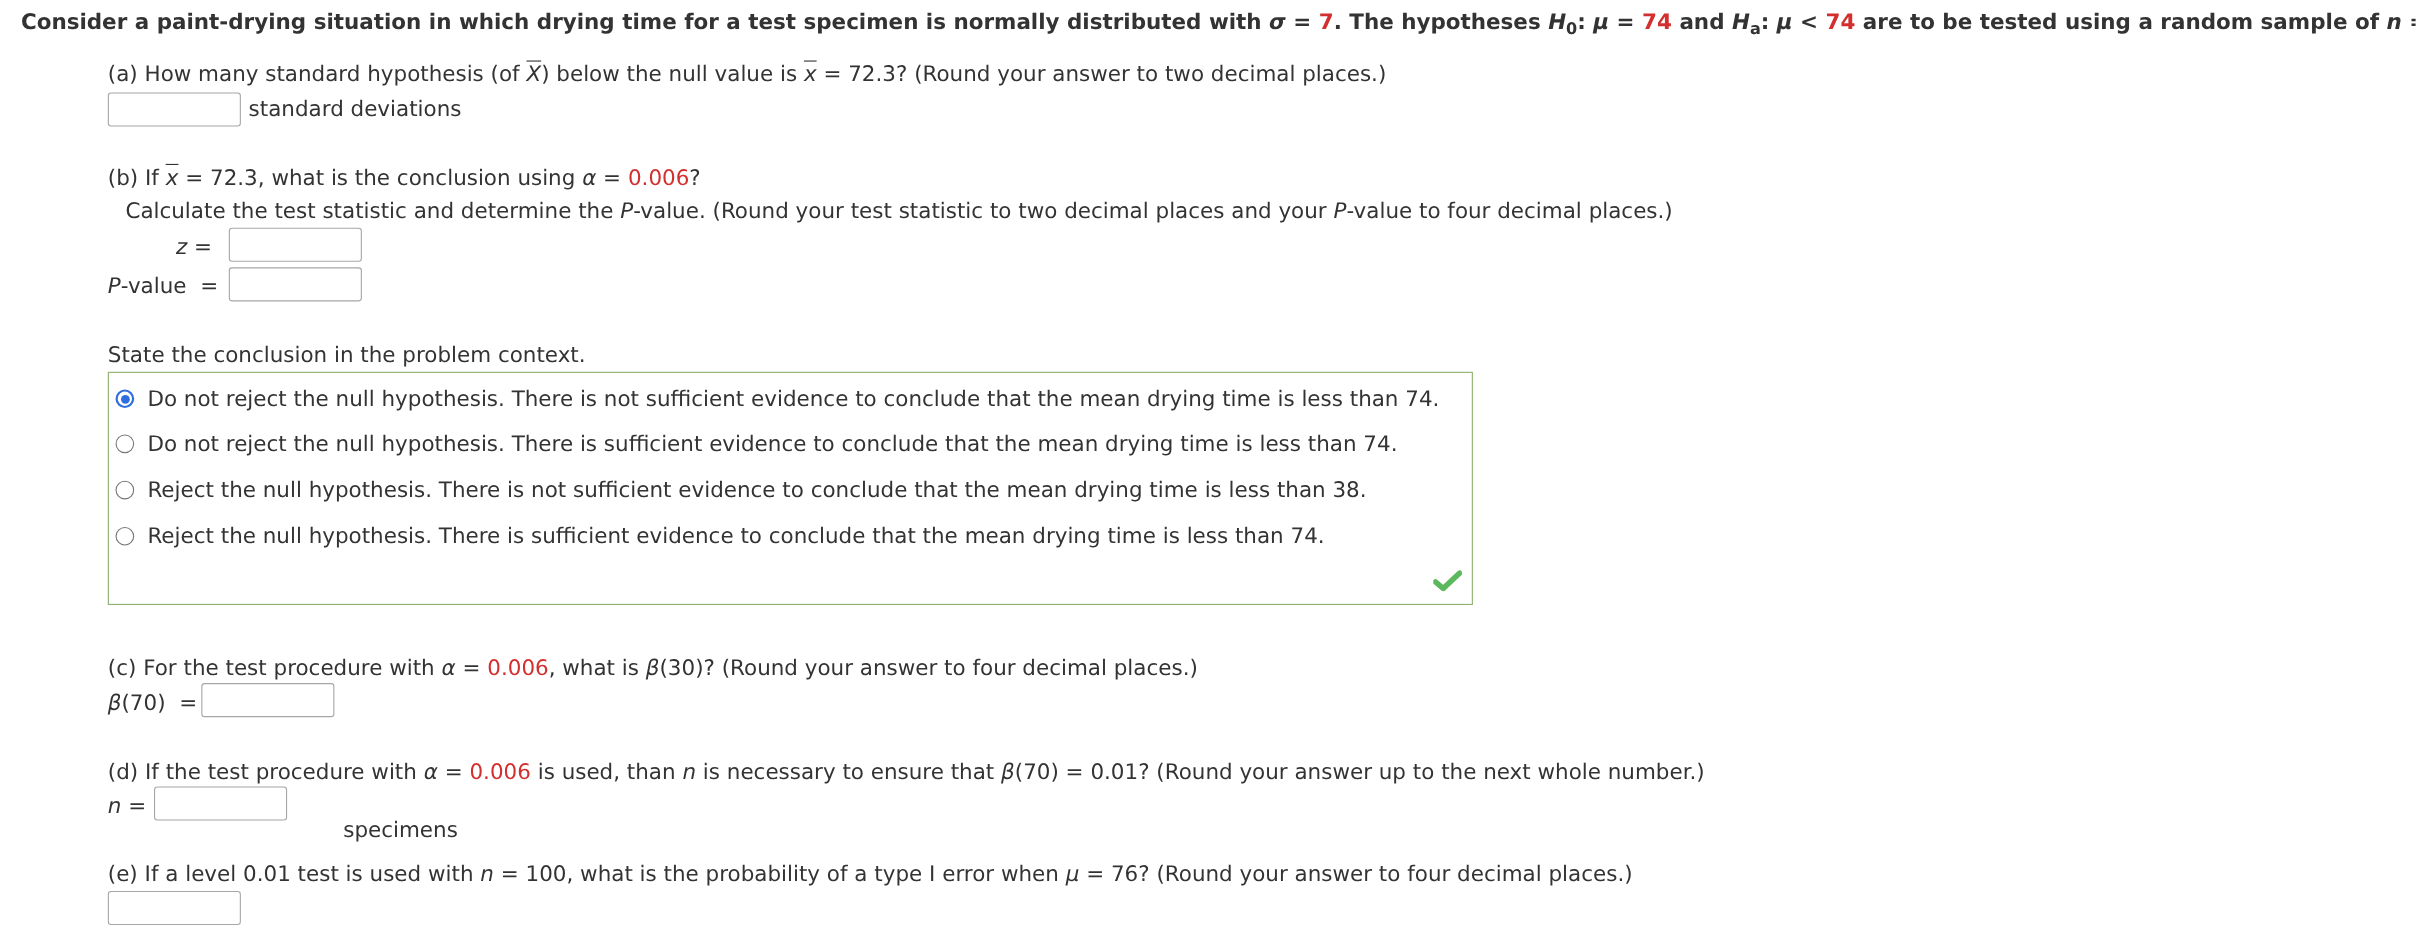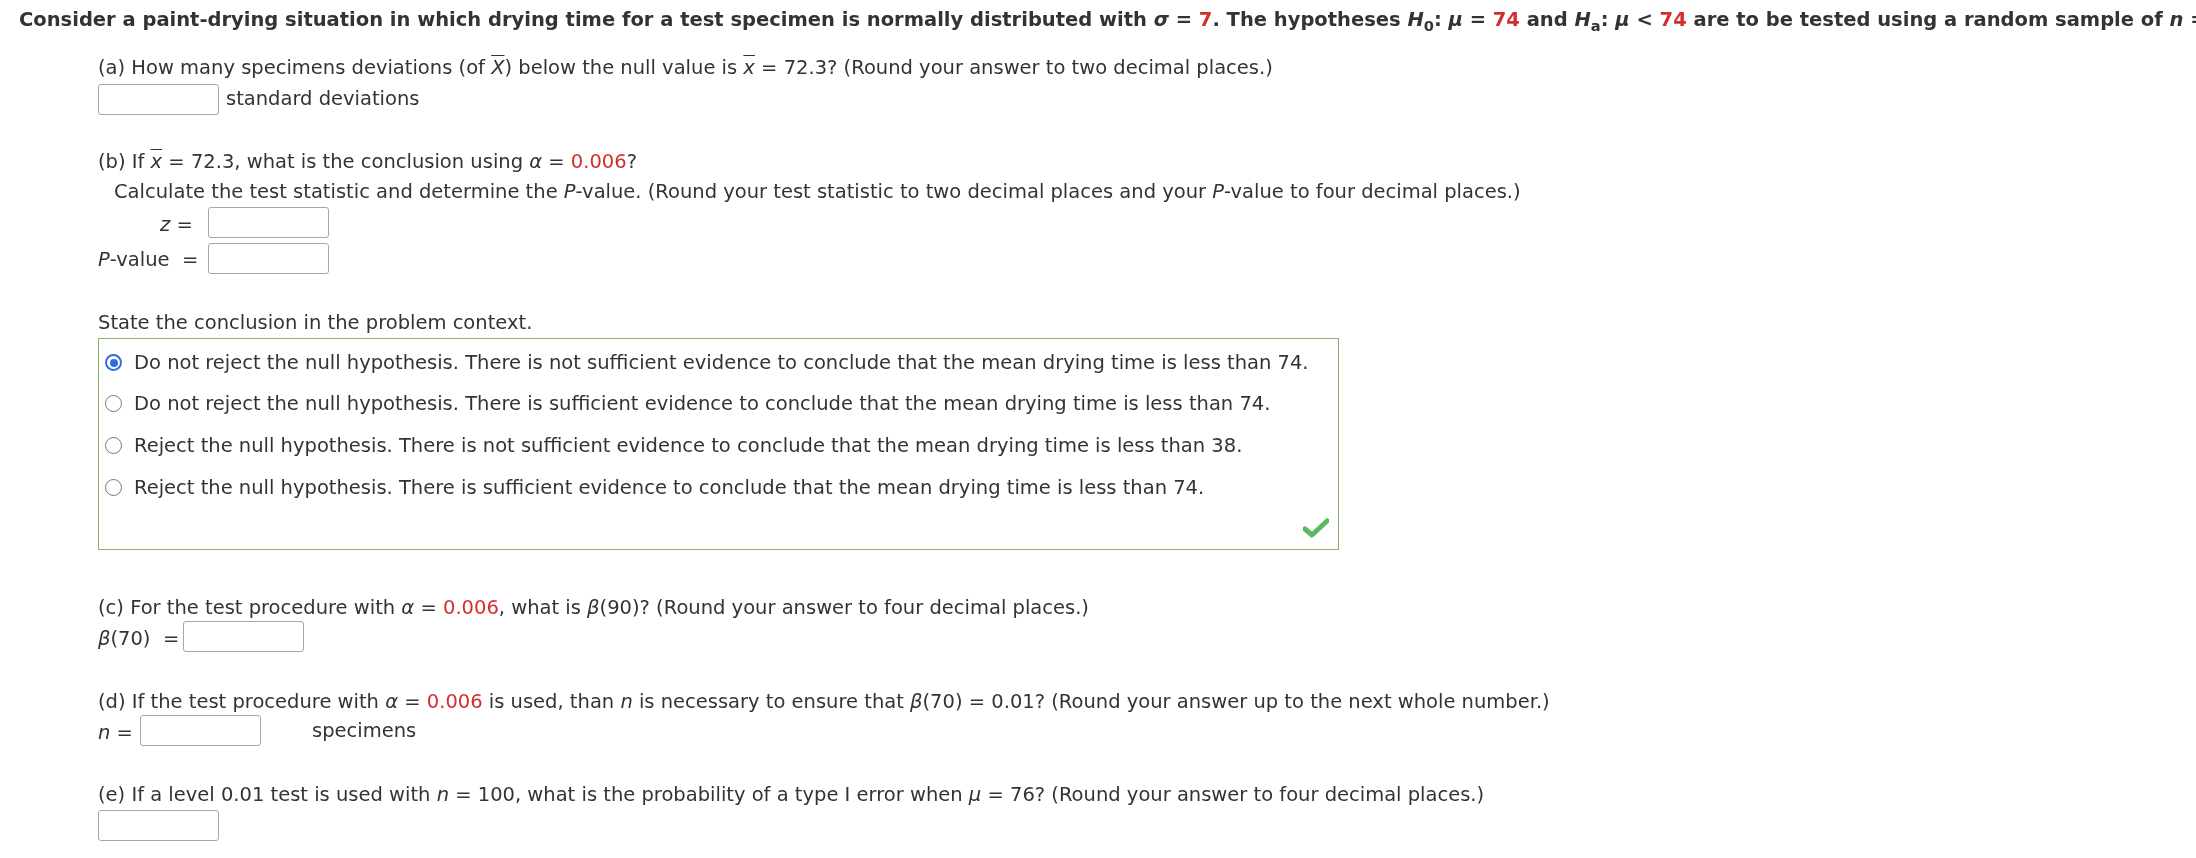--- a/index.html
+++ b/index.html
@@ -19,21 +19,21 @@
   .check { position:absolute; left:1303px; top:518px; }
 </style>
 </head>
 <body>
 
 <div class="abs" style="left:19px; top:8px;font-weight:bold;">
   <span>Consider a paint-drying situation in which drying time for a test specimen is normally distributed with </span><i>σ</i><span> = </span><span class="red">7</span><span>. The hypotheses </span><i>H</i><sub>0</sub><span>: </span><i>μ</i><span> = </span><span class="red">74</span><span> and </span><i>H</i><sub>a</sub><span>: </span><i>μ</i><span> &lt; </span><span class="red">74</span><span> are to be tested using a random sample of </span><i>n</i><span> = 25 observations.</span>
 </div>
 
 <div class="abs" style="left:98px; top:56px;">
-  <span>(a) How many specimens deviations (of </span><i class="ov">X</i><span>) below the null value is </span><i class="ov">x</i><span> = 72.3? (Round your answer to two decimal places.)</span>
+  <span>(a) How many standard hypothesis (of </span><i class="ov">X</i><span>) below the null value is </span><i class="ov">x</i><span> = 72.3? (Round your answer to two decimal places.)</span>
 </div>
 <div class="inp" style="left:98px; top:84px; width:121px; height:31px;"></div>
 <div class="abs" style="left:226px; top:87px;">standard deviations</div>
 
 <div class="abs" style="left:98px; top:150px;">
   <span>(b) If </span><i class="ov">x</i><span> = 72.3, what is the conclusion using </span><i>α</i><span> = </span><span class="red">0.006</span><span>?</span>
 </div>
 <div class="abs" style="left:98px; top:180px;margin-left:16px;">
   <span>Calculate the test statistic and determine the </span><i>P</i><span>-value. (Round your test statistic to two decimal places and your </span><i>P</i><span>-value to four decimal places.)</span>
 </div>
@@ -55,32 +55,32 @@
 <div class="opt" style="top:392px;">Do not reject the null hypothesis. There is sufficient evidence to conclude that the mean drying time is less than 74.</div>
 <div class="radio" style="left:105px; top:437px;"></div>
 <div class="opt" style="top:434px;">Reject the null hypothesis. There is not sufficient evidence to conclude that the mean drying time is less than 38.</div>
 <div class="radio" style="left:105px; top:479px;"></div>
 <div class="opt" style="top:476px;text-align:center;">Reject the null hypothesis. There is sufficient evidence to conclude that the mean drying time is less than 74.</div>
 <svg class="check" width="26" height="20" viewBox="0 0 26 20">
   <path d="M2 11 L9 17 L24 3" fill="none" stroke="#5cb85c" stroke-width="5" stroke-linecap="round" stroke-linejoin="round"></path>
 </svg>
 
 <div class="abs" style="left:98px; top:596px;">
-  <span>(c) For the test procedure with </span><i>α</i><span> = </span><span class="red">0.006</span><span>, what is </span><i>β</i><span>(90)? (Round your answer to four decimal places.)</span>
+  <span>(c) For the test procedure with </span><i>α</i><span> = </span><span class="red">0.006</span><span>, what is </span><i>β</i><span>(30)? (Round your answer to four decimal places.)</span>
 </div>
 <div class="abs" style="left:98px; top:627px;">
   <i>β</i><span style="white-space:pre;">(70)  =</span>
 </div>
 <div class="inp" style="left:183px; top:621px; width:121px; height:31px;"></div>
 
 <div class="abs" style="left:98px; top:690px;">
   <span>(d) If the test procedure with </span><i>α</i><span> = </span><span class="red">0.006</span><span> is used, than </span><i>n</i><span> is necessary to ensure that </span><i>β</i><span>(70) = 0.01? (Round your answer up to the next whole number.)</span>
 </div>
 <div class="abs" style="left:98px; top:721px;">
   <i>n</i><span> =</span>
 </div>
 <div class="inp" style="left:140px; top:715px; width:121px; height:31px;"></div>
-<div class="abs" style="left:312px; top:719px;">specimens</div>
+<div class="abs" style="left:312px; top:743px;">specimens</div>
 
 <div class="abs" style="left:98px; top:783px;">
   <span>(e) If a level 0.01 test is used with </span><i>n</i><span> = 100, what is the probability of a type I error when </span><i>μ</i><span> = 76? (Round your answer to four decimal places.)</span>
 </div>
 <div class="inp" style="left:98px; top:810px; width:121px; height:31px;"></div>
 
 </body></html>

